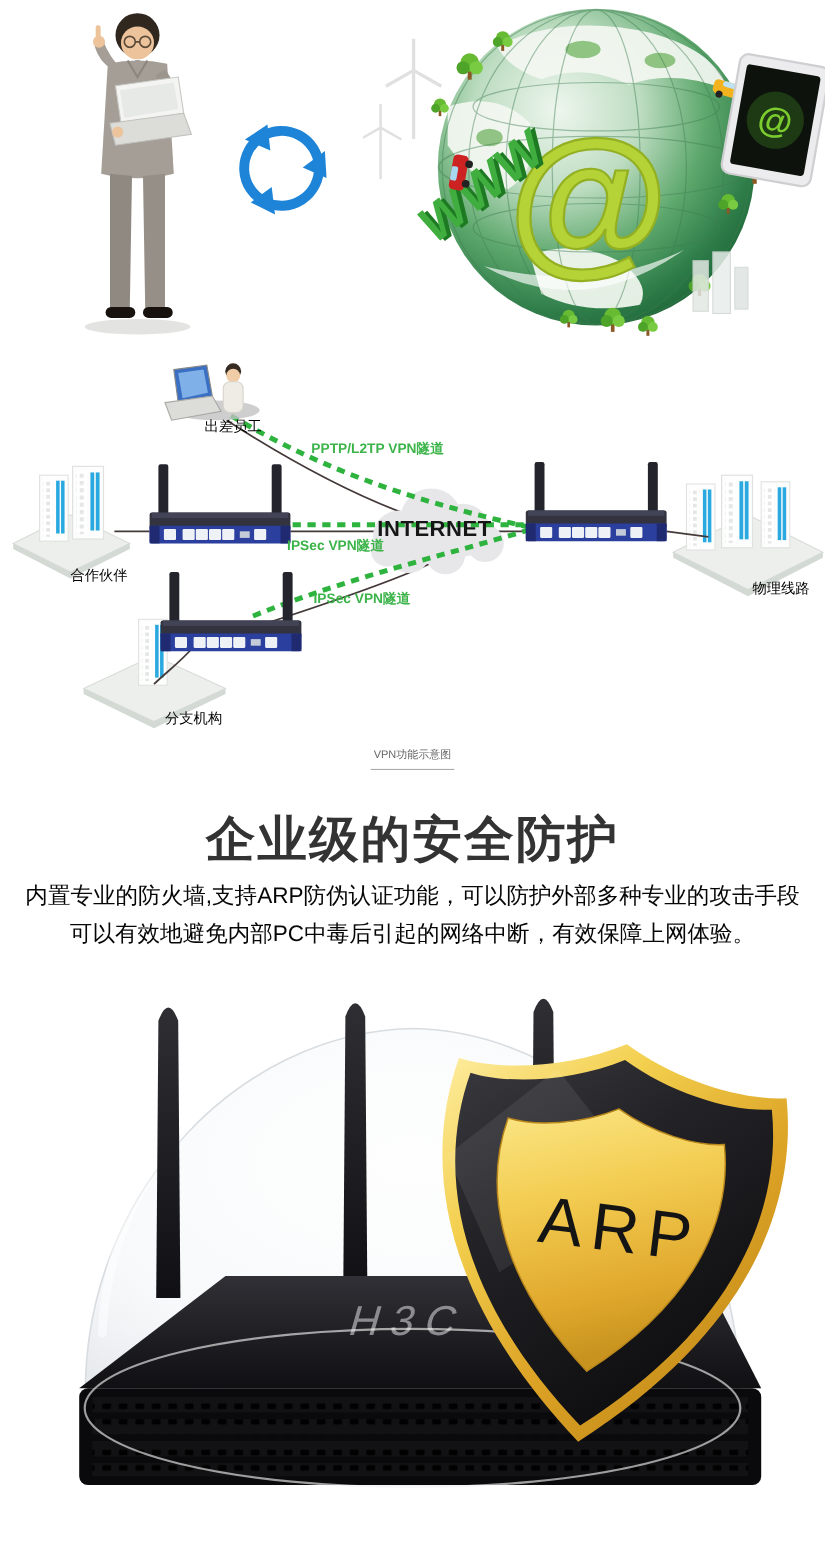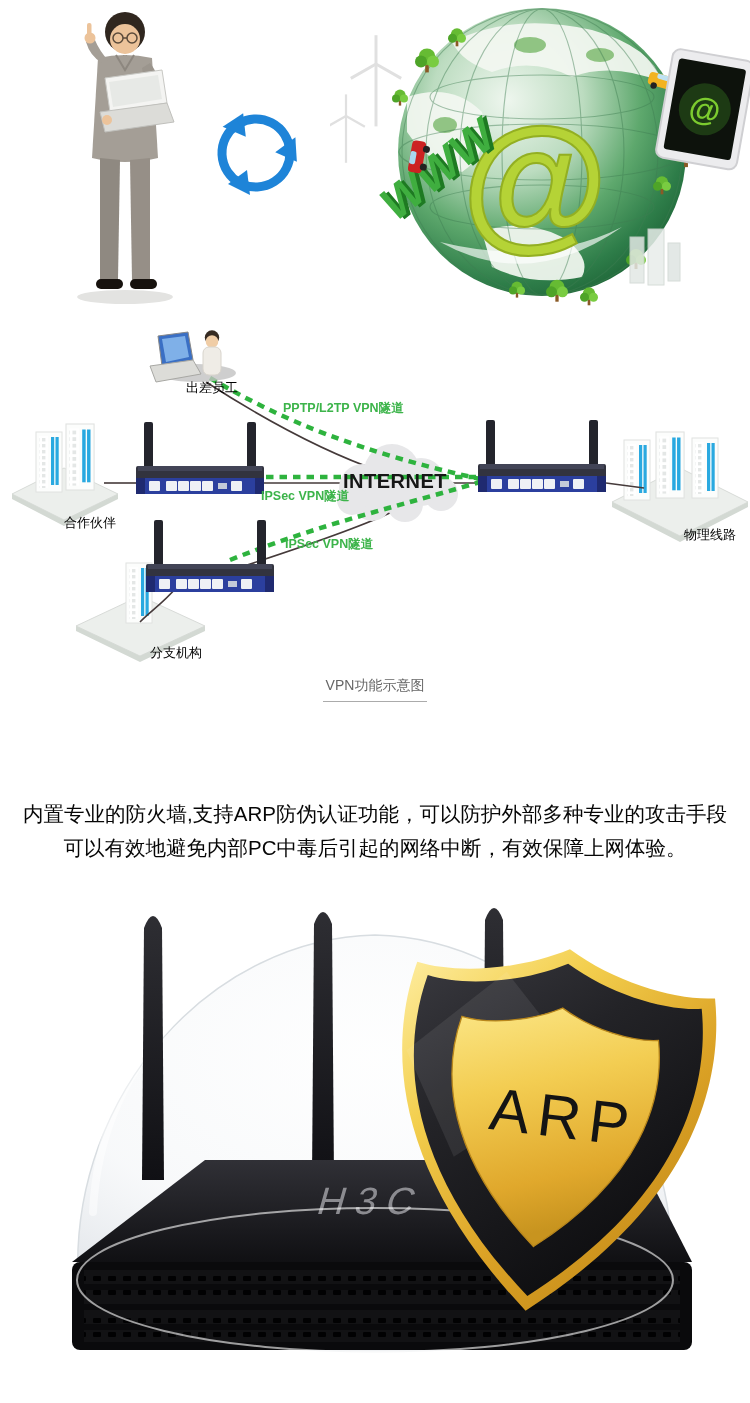--- a/index.html
+++ b/index.html
@@ -20,21 +20,21 @@
   .legend-row { display:flex; align-items:center; justify-content:space-between; height:18px; }
   .legend-row + .legend-row { margin-top:6px; }
   .legend-label { font-size:10.5px; color:#5a5a5a; letter-spacing:.5px; }
   .legend-solid { width:46px; height:2px; background:#3a3a3a; }
   .legend-dashes { width:50px; display:flex; flex-direction:column; gap:3px; }
   .legend-dashes i { display:block; height:4px;
       background:repeating-linear-gradient(90deg,#2fa83c 0 7px,transparent 7px 12px); }
   .legend-dashes i:last-child {
       background:repeating-linear-gradient(90deg,#5fbe45 0 7px,transparent 7px 12px); }
   .caption-wrap { position:absolute; left:0; right:0; top:356px; text-align:center; }
-  .caption { display:inline-block; font-size:14px; color:#666;
+  .caption { display:inline-block; font-size:10px; color:#666;
              border-bottom:1px solid #ababab; padding:0 3px 6px; }
 
   
   .sec-title { position:absolute; left:0; right:0; top:733px; text-align:center;
                font-size:45px; color:#333; letter-spacing:2px; }
   .sec-p { position:absolute; left:0; right:0; text-align:center; font-size:20.5px; color:#060606; }
   .sec-p1 { top:800px; }
   .sec-p2 { top:834px; }
 
   
@@ -293,20 +293,21 @@
     <span class="lbl-internet">INTERNET</span>
     <span class="lbl" style="left:16px;top:194px;width:100px">合作伙伴</span>
     <span class="lbl" style="left:626px;top:206px;width:110px">物理线路</span>
     <span class="lbl" style="left:92px;top:324px;width:110px">分支机构</span>
 
     <div class="caption-wrap">
       <span class="caption">VPN功能示意图</span>
     </div>
   </div>
 
+  <h1 class="sec-title">企业级的安全防护</h1>
   <p class="sec-p sec-p1">内置专业的防火墙,支持ARP防伪认证功能，可以防护外部多种专业的攻击手段</p>
   <p class="sec-p sec-p2">可以有效地避免内部PC中毒后引起的网络中断，有效保障上网体验。</p>
 
   <div class="product-section">
     <svg width="750" height="523" viewBox="0 0 750 523">
       <defs>
         <radialGradient id="domeGrad" cx="50%" cy="35%" r="75%">
           <stop offset="0%" stop-color="#fafbfc" stop-opacity="0.25"></stop>
           <stop offset="70%" stop-color="#eef1f4" stop-opacity="0.45"></stop>
           <stop offset="100%" stop-color="#d7dce2" stop-opacity="0.6"></stop>

